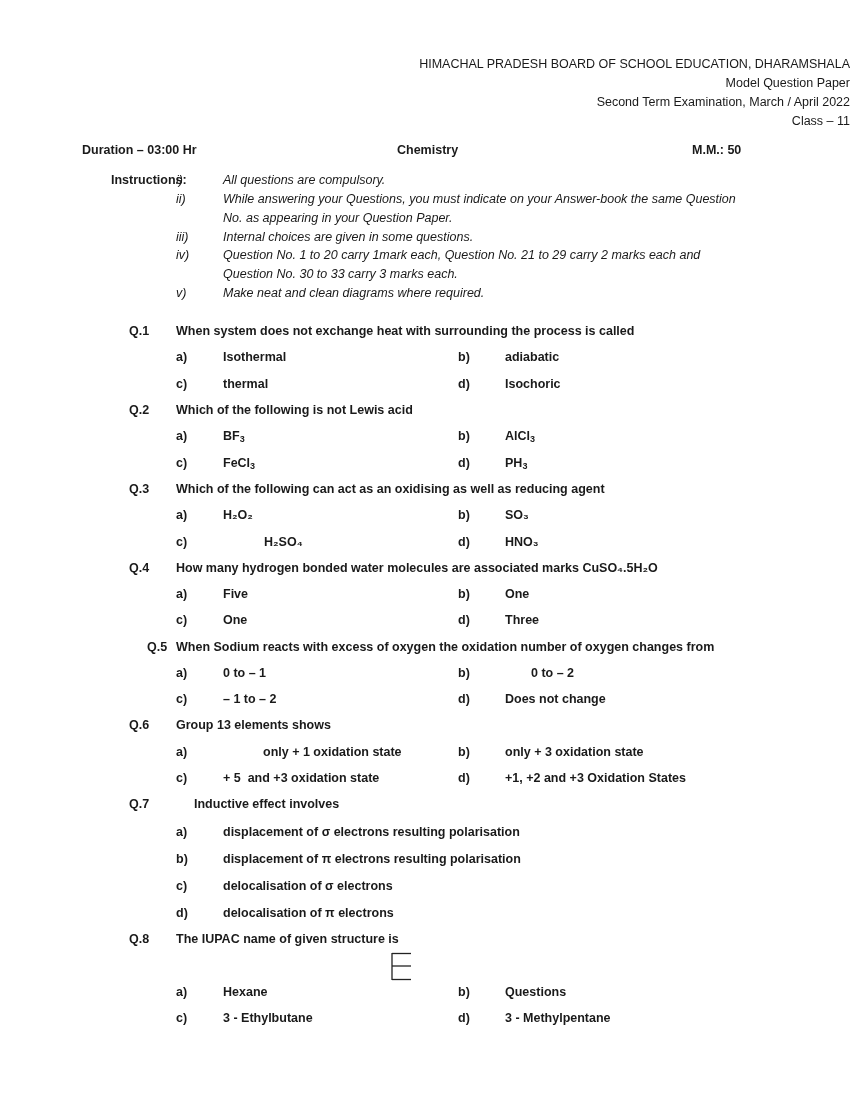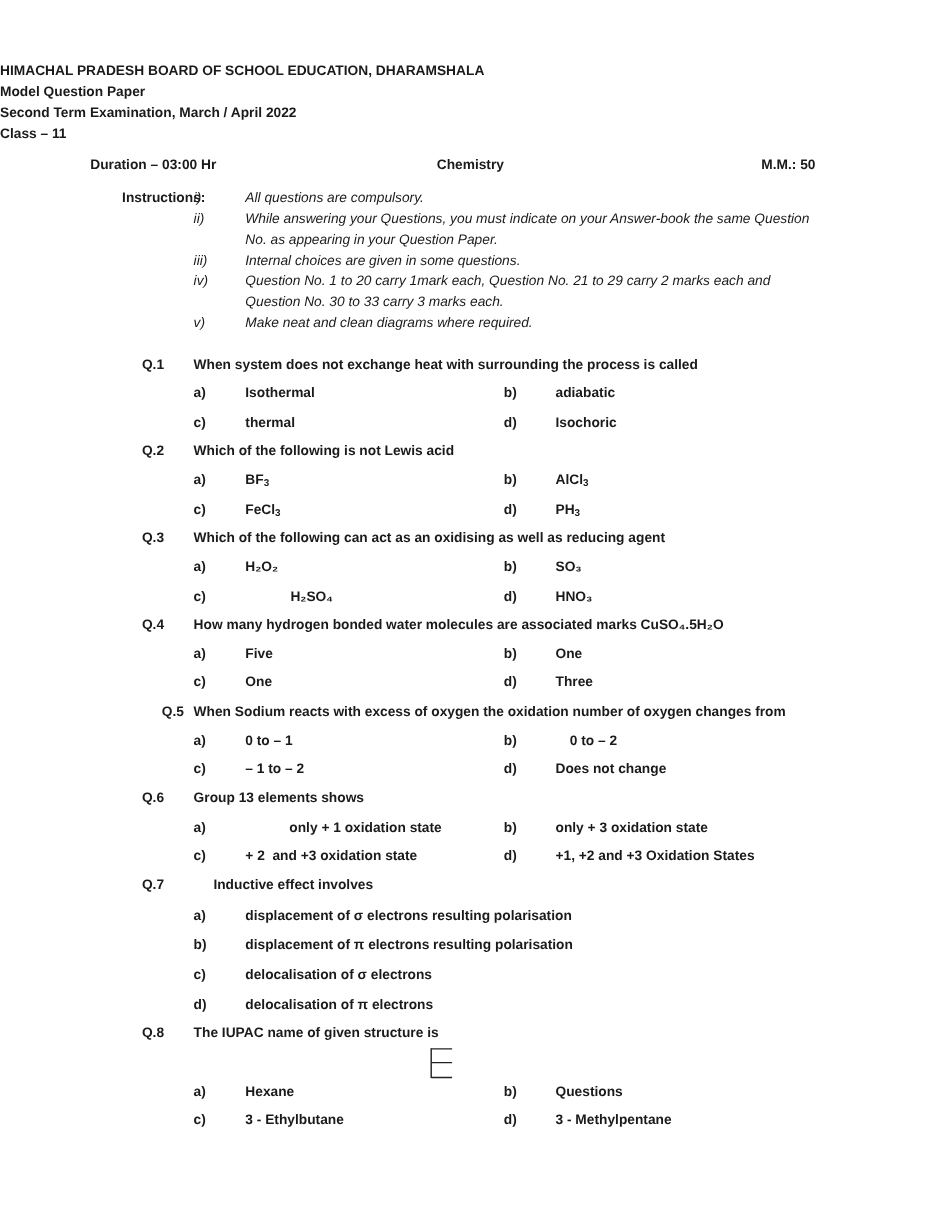--- a/index.html
+++ b/index.html
@@ -3,21 +3,21 @@
 <meta charset="utf-8">
 <style>
   html, body { margin: 0; padding: 0; background: #ffffff; }
   body {
     width: 850px; height: 1100px; position: relative; overflow: hidden;
     font-family: "Liberation Sans", "DejaVu Sans", sans-serif;
     color: #1a1a1a;
     font-size: 12.5px;
   }
   .abs { position: absolute; white-space: nowrap; }
-  .hdr { left: 0; width: 850px; text-align: left; font-weight: bold; font-size: 12.5px; }
+  .hdr { left: 0; width: 850px; text-align: right; font-weight: normal; font-size: 12.5px; }
   .bold { font-weight: bold; }
   .it { font-style: italic; font-weight: normal; }
   sub { font-size: 0.72em; vertical-align: -0.22em; line-height: 0; }
   .struct { position: absolute; }
 </style>
 </head>
 <body>
 
 <div class="abs hdr" style="top:57px;">HIMACHAL PRADESH BOARD OF SCHOOL EDUCATION, DHARAMSHALA</div>
 <div class="abs hdr" style="top:76px;">Model Question Paper</div>
@@ -100,36 +100,36 @@
   <div class="abs bold" style="left:458px; top:613px;">d)</div>
   <div class="abs bold" style="left:505px; top:613px;">Three</div>
 </div>
 
 <div>
   <div class="abs bold" style="left:147px; top:640px;">Q.5</div>
   <div class="abs bold" style="left:176px; top:640px;">When Sodium reacts with excess of oxygen the oxidation number of oxygen changes from</div>
   <div class="abs bold" style="left:176px; top:666px;">a)</div>
   <div class="abs bold" style="left:223px; top:666px;">0 to – 1</div>
   <div class="abs bold" style="left:458px; top:666px;">b)</div>
-  <div class="abs bold" style="left:518px; top:666px;">0 to – 2</div>
+  <div class="abs bold" style="left:531px; top:666px;">0 to – 2</div>
   <div class="abs bold" style="left:176px; top:692px;">c)</div>
   <div class="abs bold" style="left:223px; top:692px;">– 1 to – 2</div>
   <div class="abs bold" style="left:458px; top:692px;">d)</div>
   <div class="abs bold" style="left:505px; top:692px;">Does not change</div>
 </div>
 
 <div>
   <div class="abs bold" style="left:129px; top:718px;">Q.6</div>
   <div class="abs bold" style="left:176px; top:718px;">Group 13 elements shows</div>
   <div class="abs bold" style="left:176px; top:745px;">a)</div>
   <div class="abs bold" style="left:223px; top:745px;margin-left:40px;">only + 1 oxidation state</div>
   <div class="abs bold" style="left:458px; top:745px;">b)</div>
   <div class="abs bold" style="left:505px; top:745px;">only + 3 oxidation state</div>
   <div class="abs bold" style="left:176px; top:771px;">c)</div>
-  <div class="abs bold" style="left:223px; top:771px; white-space:pre;">+ 2  and +3 oxidation state</div>
+  <div class="abs bold" style="left:223px; top:771px; white-space:pre;">+ 5  and +3 oxidation state</div>
   <div class="abs bold" style="left:458px; top:771px;">d)</div>
   <div class="abs bold" style="left:505px; top:771px;">+1, +2 and +3 Oxidation States</div>
 </div>
 
 <div>
   <div class="abs bold" style="left:129px; top:797px;">Q.7</div>
   <div class="abs bold" style="left:176px; top:797px;padding-left:18px;">Inductive effect involves</div>
   <div class="abs bold" style="left:176px; top:825px;">a)</div>
   <div class="abs bold" style="left:223px; top:825px;">displacement of σ electrons resulting polarisation</div>
   <div class="abs bold" style="left:176px; top:852px;">b)</div>

